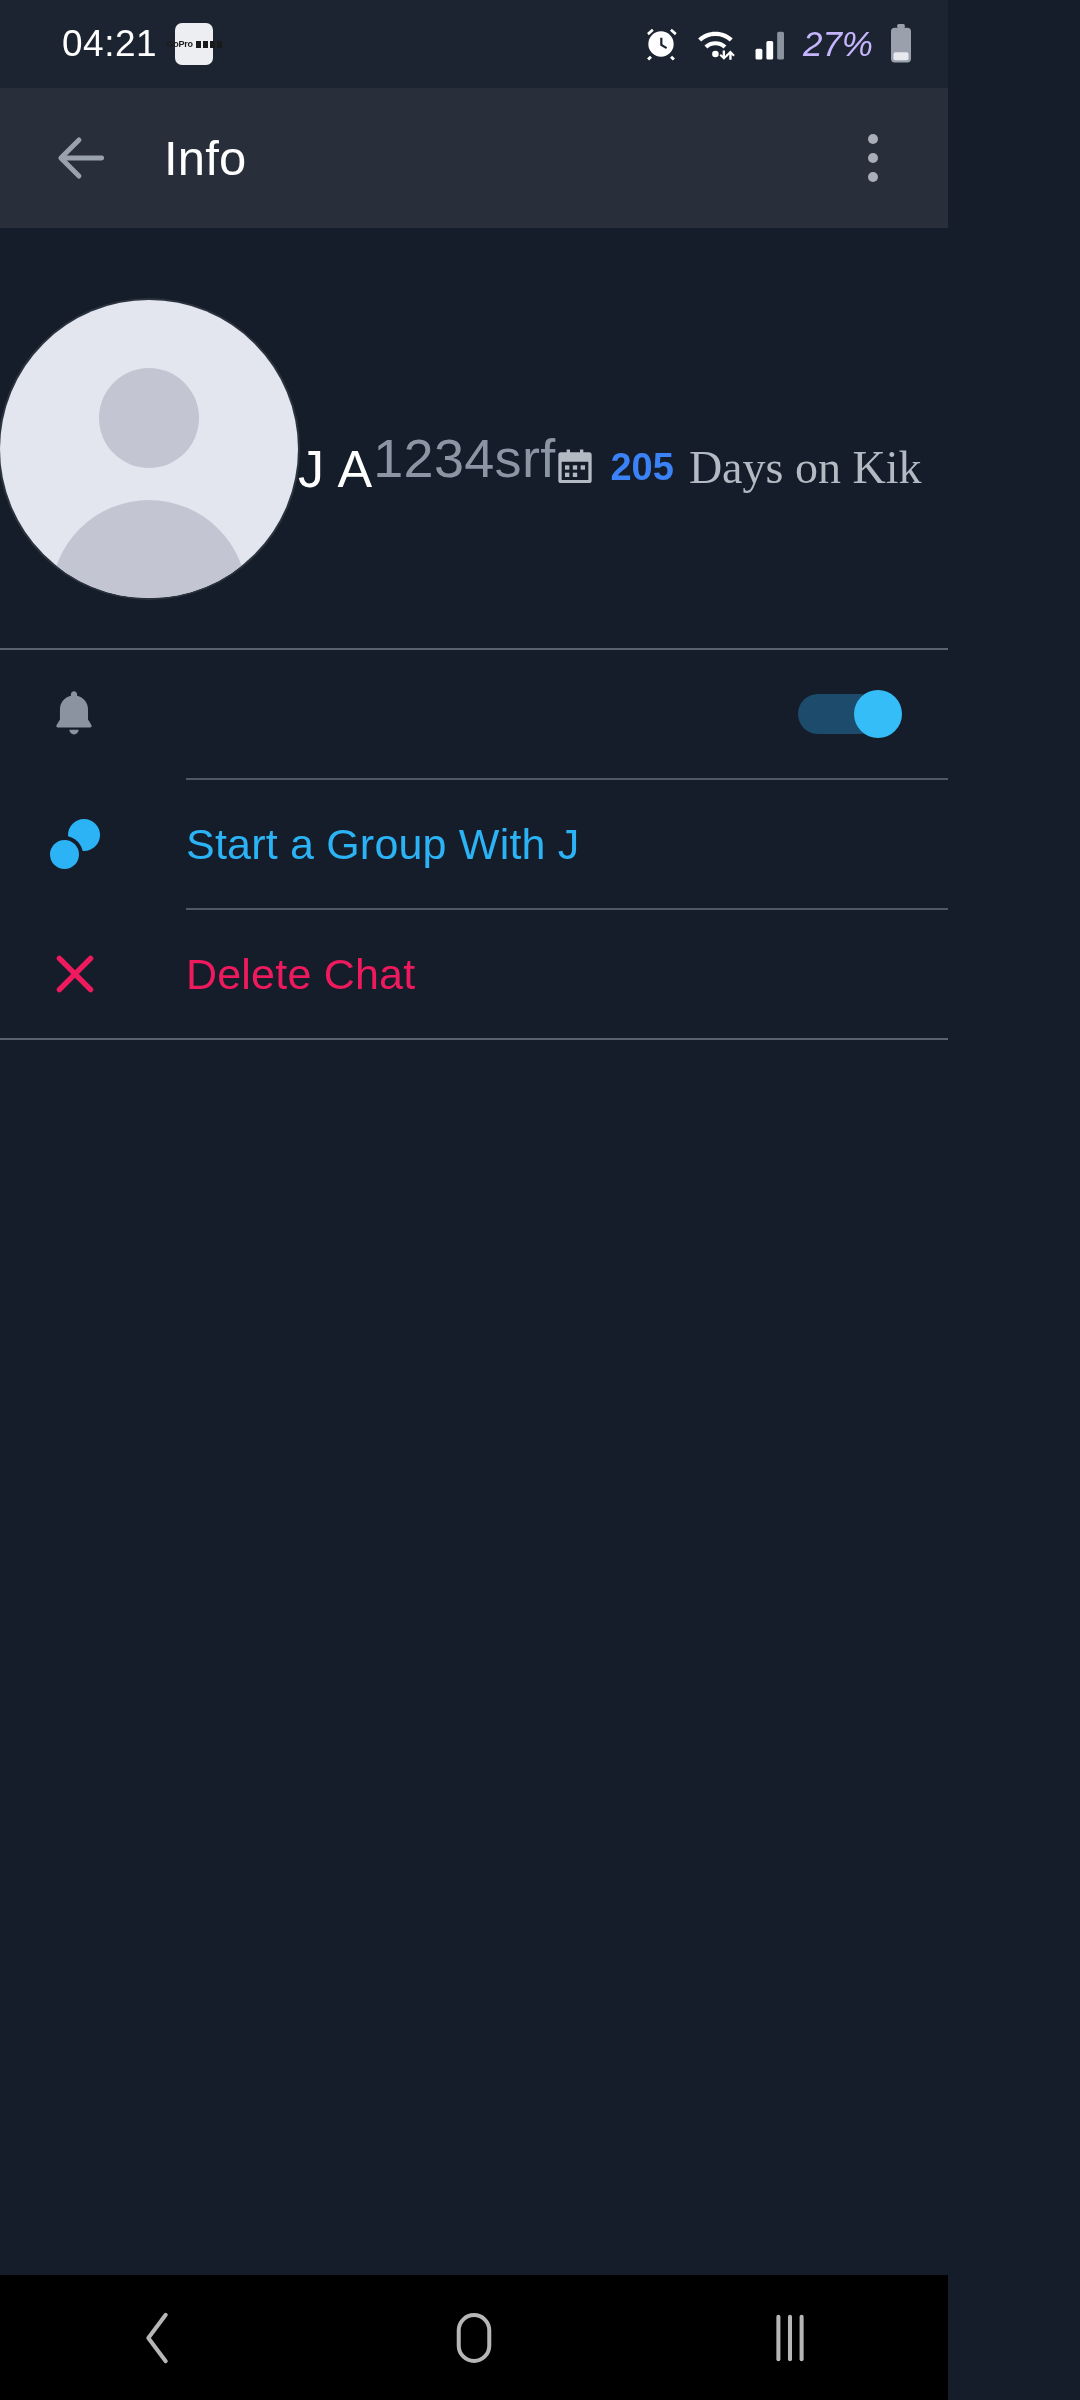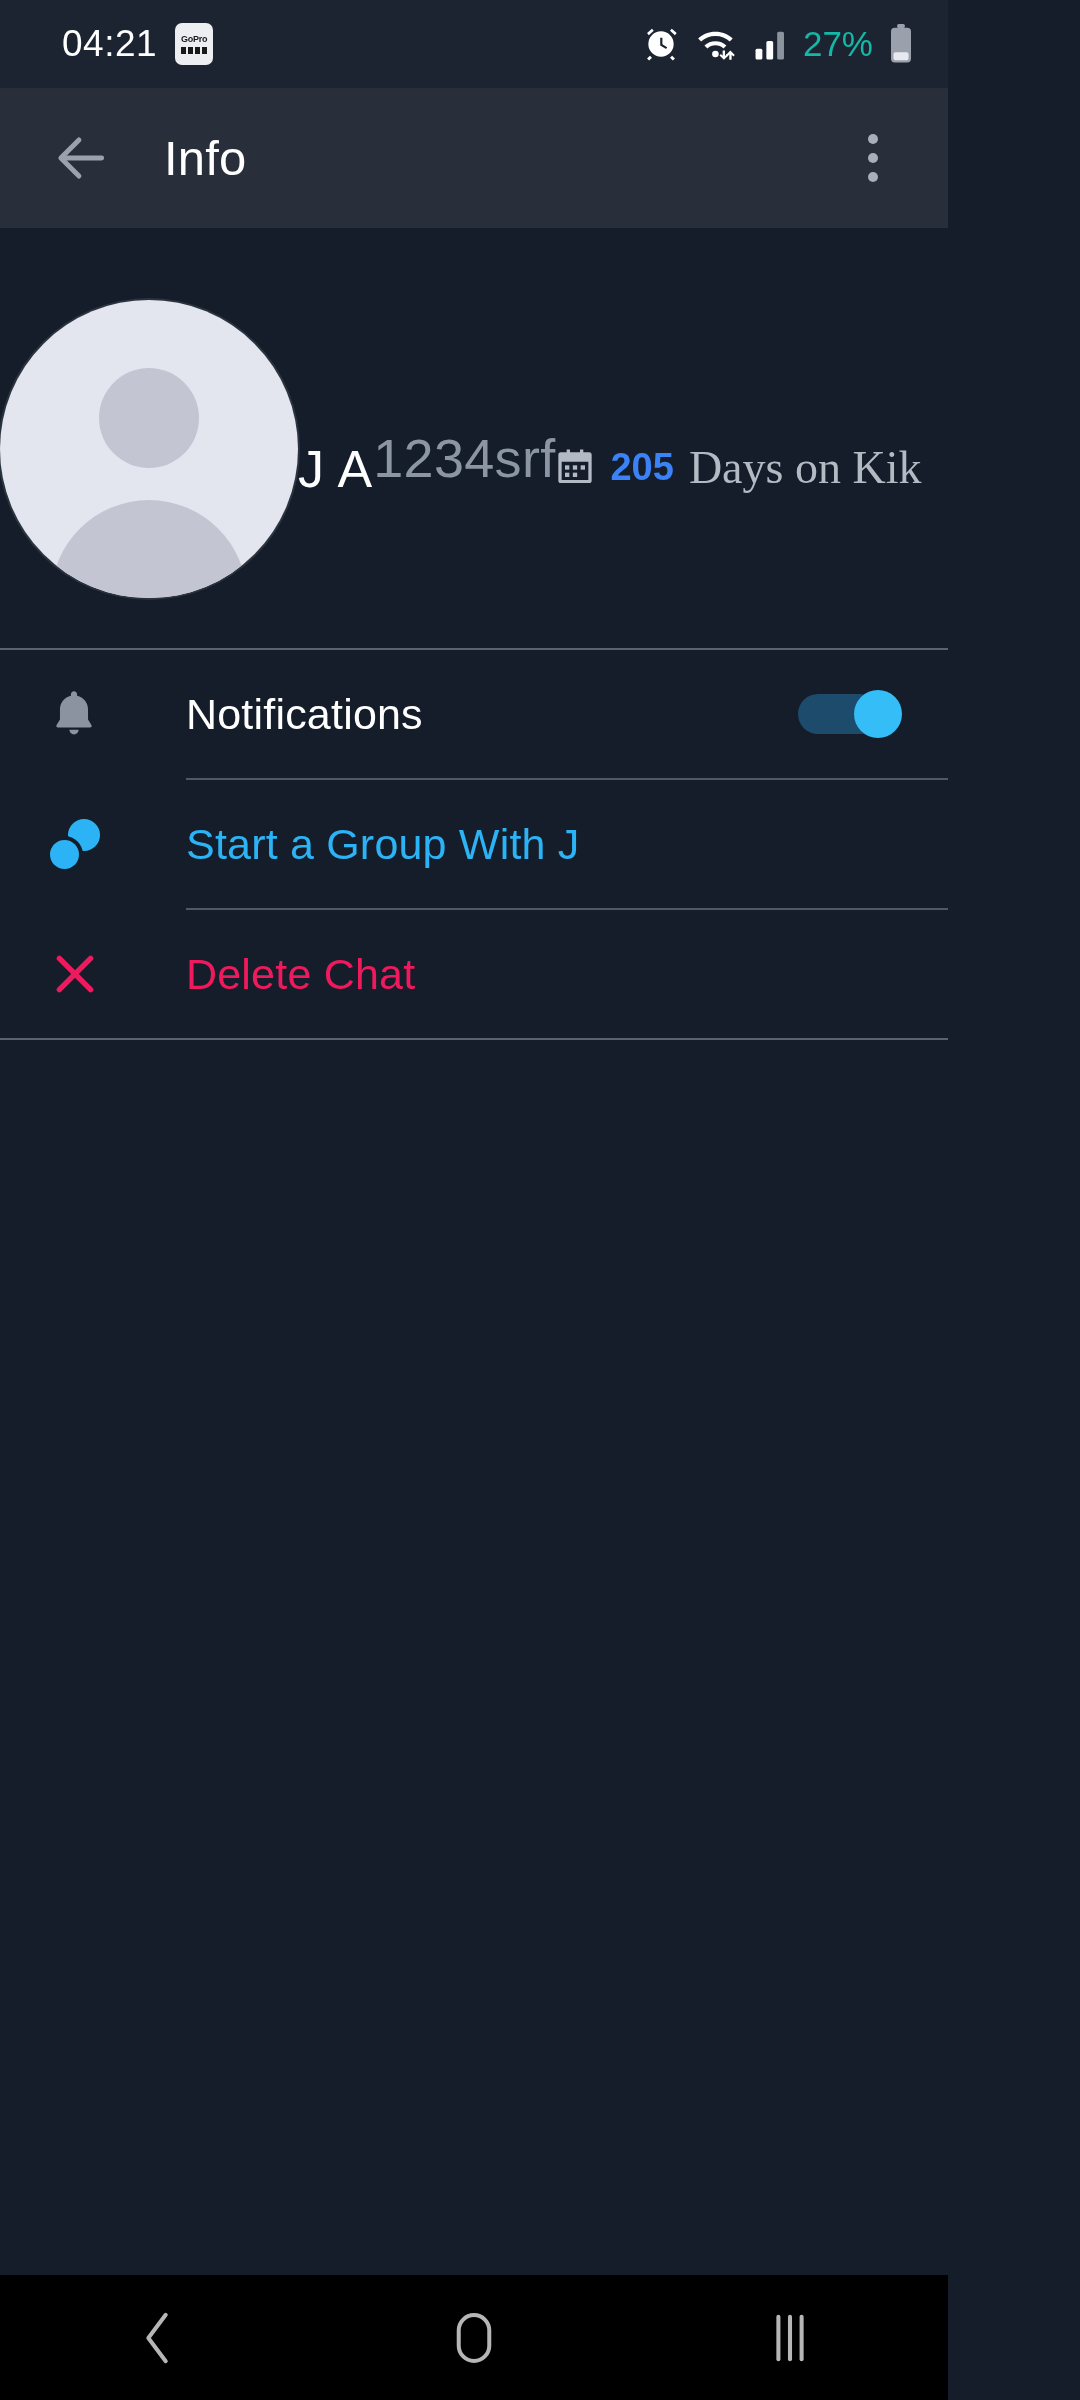--- a/index.html
+++ b/index.html
@@ -25,37 +25,38 @@
     flex:0 0 auto;
   }
   #status-left { display:flex; align-items:center; gap:18px; }
   #clock {
     color:#ffffff; font-size:37px; letter-spacing:0.5px;
     font-family:"Liberation Sans", sans-serif;
   }
   #gopro-icon {
     width:36px; height:42px; border-radius:7px;
     background:#eceef1;
-    display:flex; flex-direction:column;
+    display:flex; flex-direction:row;
     align-items:center; justify-content:center; gap:3px;
     padding:4px 19px;
   }
   #gopro-icon .gp-text {
     font-size:9px; font-weight:bold; color:#1a1a1a;
     line-height:1; letter-spacing:-0.3px;
     font-family:"Liberation Sans", sans-serif;
   }
   #gopro-icon .gp-bars { display:flex; gap:2px; }
   #gopro-icon .gp-bars i { width:5px; height:7px; background:#1a1a1a; display:block; }
 
   #status-right { margin-left:auto; display:flex; align-items:center; gap:15px; }
   .sb-icon { display:block; }
   #battery-pct {
-    color:#14b8a6; font-size:35px; margin-left:0;
+    color:#c4b5fd; font-size:35px; margin-left:0;
     font-family:"Liberation Sans", sans-serif;
+    font-style:italic;
   }
 
   
   #app-bar {
     height:140px;
     background:#282e3a;
     display:flex; align-items:center;
     padding:0 40px 0 44px;
     flex:0 0 auto;
   }
@@ -283,21 +284,20 @@
   <div id="option-list">
     <div class="divider-full"></div>
 
     <div class="opt-row">
       <div class="opt-icon">
         <svg width="48" height="50" viewBox="0 0 24 26" fill="#8b93a0">
           <path d="M12 1.2c-.9 0-1.6.7-1.6 1.6v.7C7.1 4.2 4.7 7.1 4.7 10.6v5.2L2.9 18.9c-.3.5.1 1.1.7 1.1h16.8c.6 0 1-.6.7-1.1l-1.8-3.1v-5.2c0-3.5-2.4-6.4-5.7-7.1v-.7c0-.9-.7-1.6-1.6-1.6z"></path>
           <path d="M9.6 21.2h4.8c0 1.3-1.1 2.4-2.4 2.4s-2.4-1.1-2.4-2.4z"></path>
         </svg>
       </div>
-      <div class="opt-label label-white">Notifications</div>
       <div id="notif-toggle">
         <div class="tg-track"></div>
         <div class="tg-thumb"></div>
       </div>
     </div>
     <div class="divider-inset"></div>
 
     <div class="opt-row">
       <div class="opt-icon">
         <div class="group-icon">

